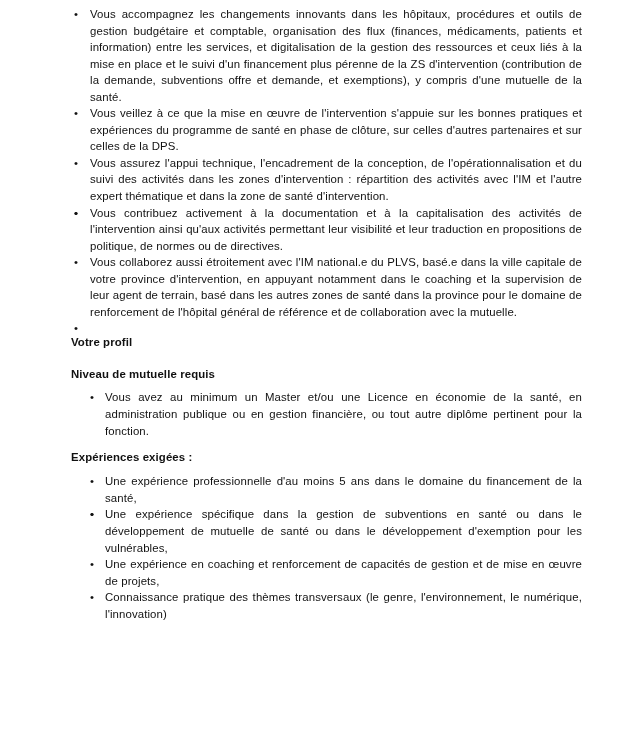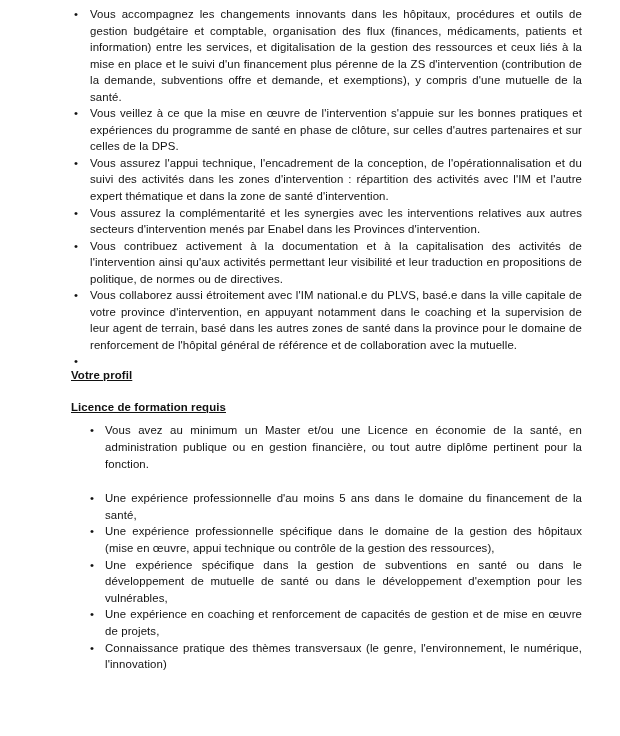--- a/index.html
+++ b/index.html
@@ -79,21 +79,20 @@
     line-height: 16.6px;
   }
 
   .heading {
     font-weight: bold;
     font-size: 11.4px;
     line-height: 16px;
     padding-left: 71px;
     padding-right: 38px;
     letter-spacing: 0.01em;
-    text-decoration: underline;
   }
   .heading .regular { font-weight: normal; }
 
   .sp-14 { height: 14px; }
   .sp-10 { height: 10px; }
   .sp-8  { height: 8px; }
   .sp-7  { height: 7px; }
 
   .top-pad { height: 6px; }
 </style>
@@ -113,21 +112,20 @@
       <li>
         <span class="bullet">•</span>
         <span>Vous veillez à ce que la mise en œuvre de l'intervention s'appuie sur les bonnes pratiques et expériences du programme de santé en phase de clôture, sur celles d'autres partenaires et sur celles de la DPS.</span>
       </li>
       <li>
         <span class="bullet">•</span>
         <span>Vous assurez l'appui technique, l'encadrement de la conception, de l'opérationnalisation et du suivi des activités dans les zones d'intervention : répartition des activités avec l'IM et l'autre expert thématique et dans la zone de santé d'intervention.</span>
       </li>
       <li>
         <span class="bullet">•</span>
-        <span>Vous assurez la complémentarité et les synergies avec les interventions relatives aux autres secteurs d'intervention menés par Enabel dans les Provinces d'intervention.</span>
       </li>
       <li>
         <span class="bullet">•</span>
         <span>Vous contribuez activement à la documentation et à la capitalisation des activités de l'intervention ainsi qu'aux activités permettant leur visibilité et leur traduction en propositions de politique, de normes ou de directives.</span>
       </li>
       <li>
         <span class="bullet">•</span>
         <span>Vous collaborez aussi étroitement avec l'IM national.e du PLVS, basé.e dans la ville capitale de votre province d'intervention, en appuyant notamment dans le coaching et la supervision de leur agent de terrain, basé dans les autres zones de santé dans la province pour le domaine de renforcement de l'hôpital général de référence et de collaboration avec la mutuelle.</span>
       </li>
       <li>
@@ -137,44 +135,44 @@
 
     <div class="sp-14"></div>
 
     <div class="heading">Votre profil</div>
 
     <div class="sp-8"></div>
 
 
     <div class="sp-8"></div>
 
-    <div class="heading">Licence de formation requis</div>
+    <div class="heading">Niveau de mutuelle requis</div>
 
     <div class="sp-7"></div>
 
     <ul class="lvl2">
       <li>
         <span class="bullet">•</span>
         <span>Vous avez au minimum un Master et/ou une Licence en économie de la santé, en administration publique ou en gestion financière, ou tout autre diplôme pertinent pour la fonction.</span>
       </li>
     </ul>
 
     <div class="sp-10"></div>
 
+    <div class="heading">Expériences exigées :</div>
 
     <div class="sp-8"></div>
 
     <ul class="lvl2">
       <li>
         <span class="bullet">•</span>
         <span>Une expérience professionnelle d'au moins 5 ans dans le domaine du financement de la santé,</span>
       </li>
       <li>
         <span class="bullet">•</span>
-        <span>Une expérience professionnelle spécifique dans le domaine de la gestion des hôpitaux (mise en œuvre, appui technique ou contrôle de la gestion des ressources),</span>
       </li>
       <li>
         <span class="bullet">•</span>
         <span>Une expérience spécifique dans la gestion de subventions en santé ou dans le développement de mutuelle de santé ou dans le développement d'exemption pour les vulnérables,</span>
       </li>
       <li>
         <span class="bullet">•</span>
         <span>Une expérience en coaching et renforcement de capacités de gestion et de mise en œuvre de projets,</span>
       </li>
       <li>

